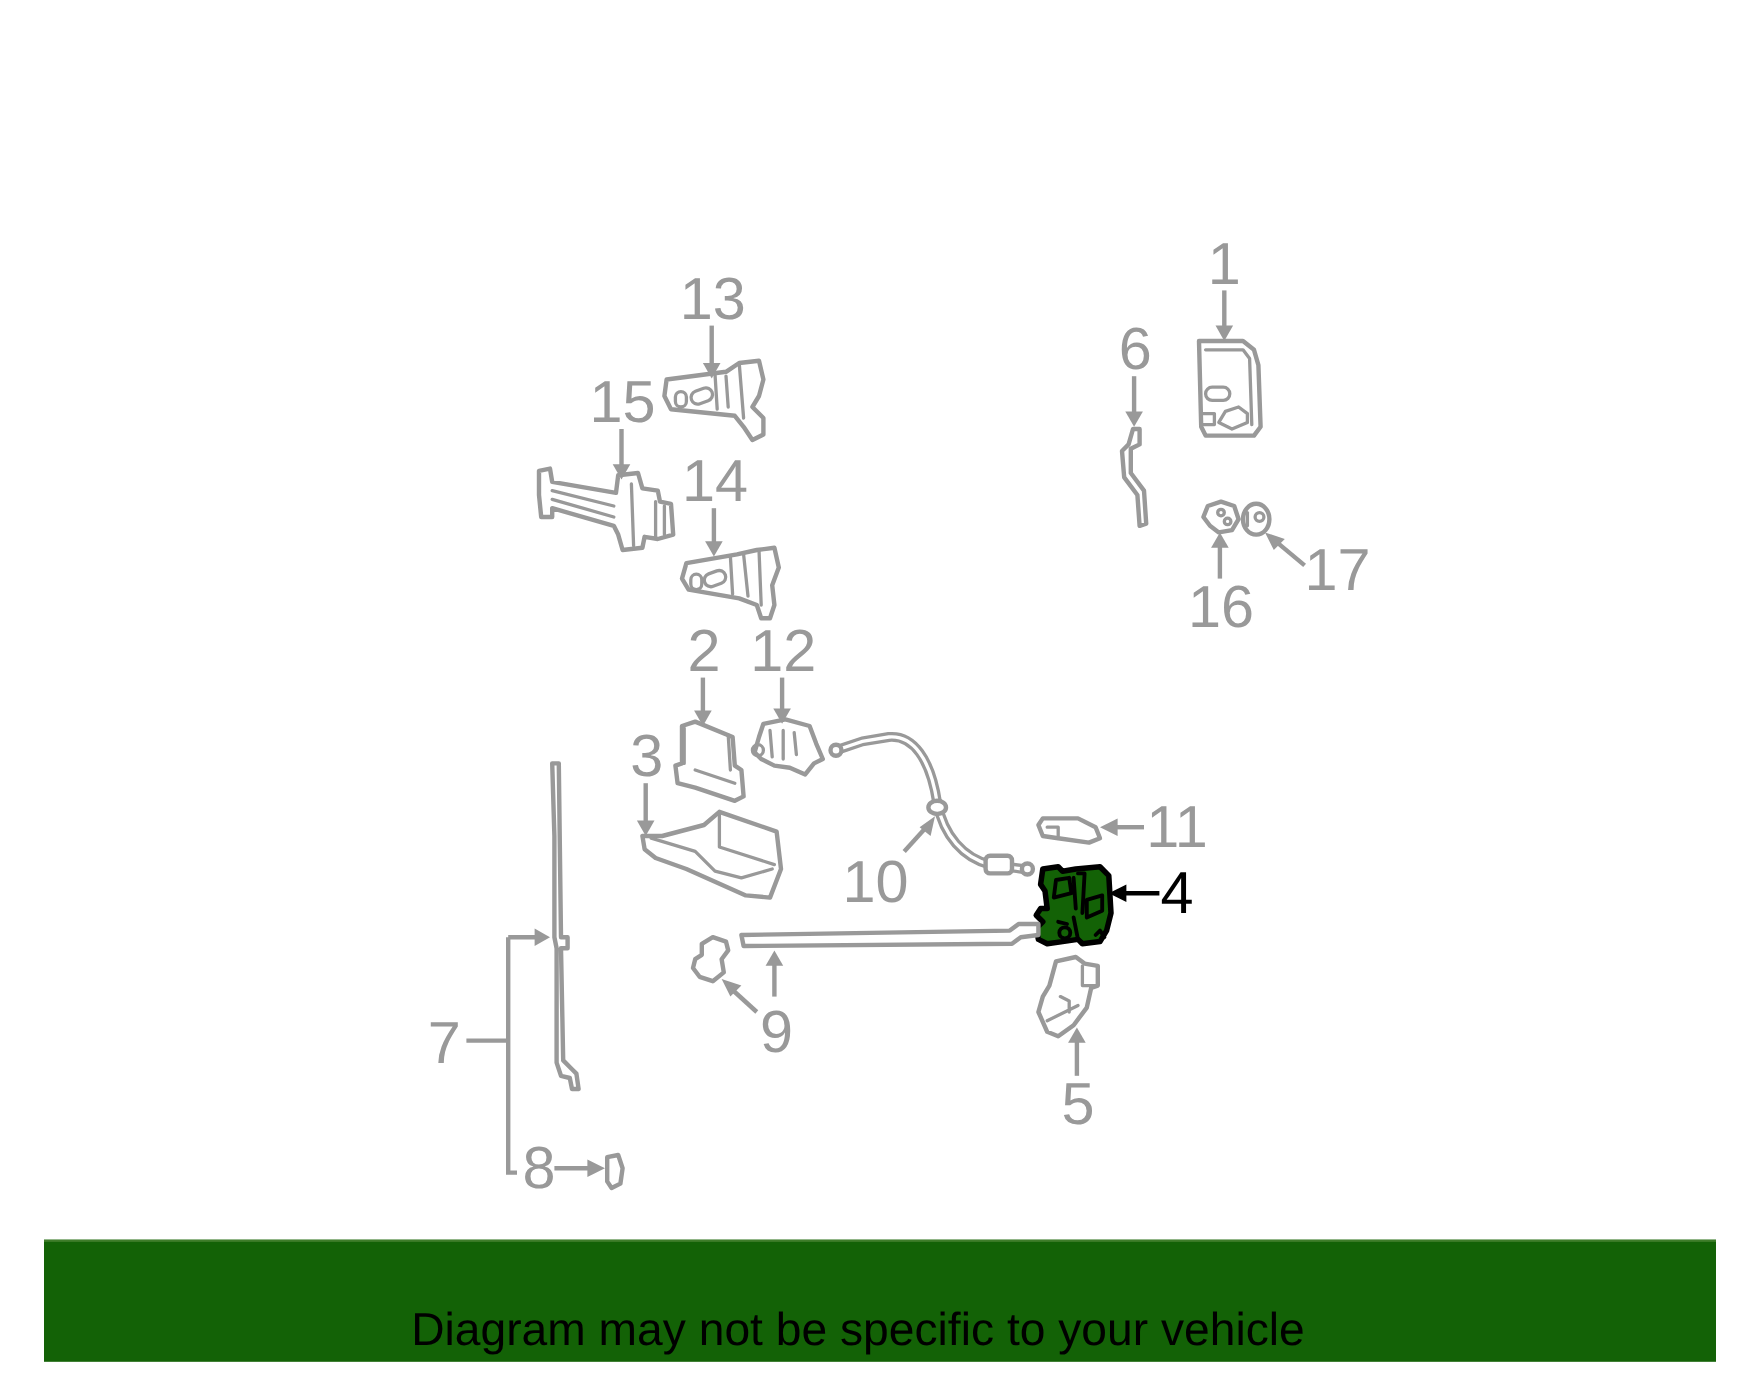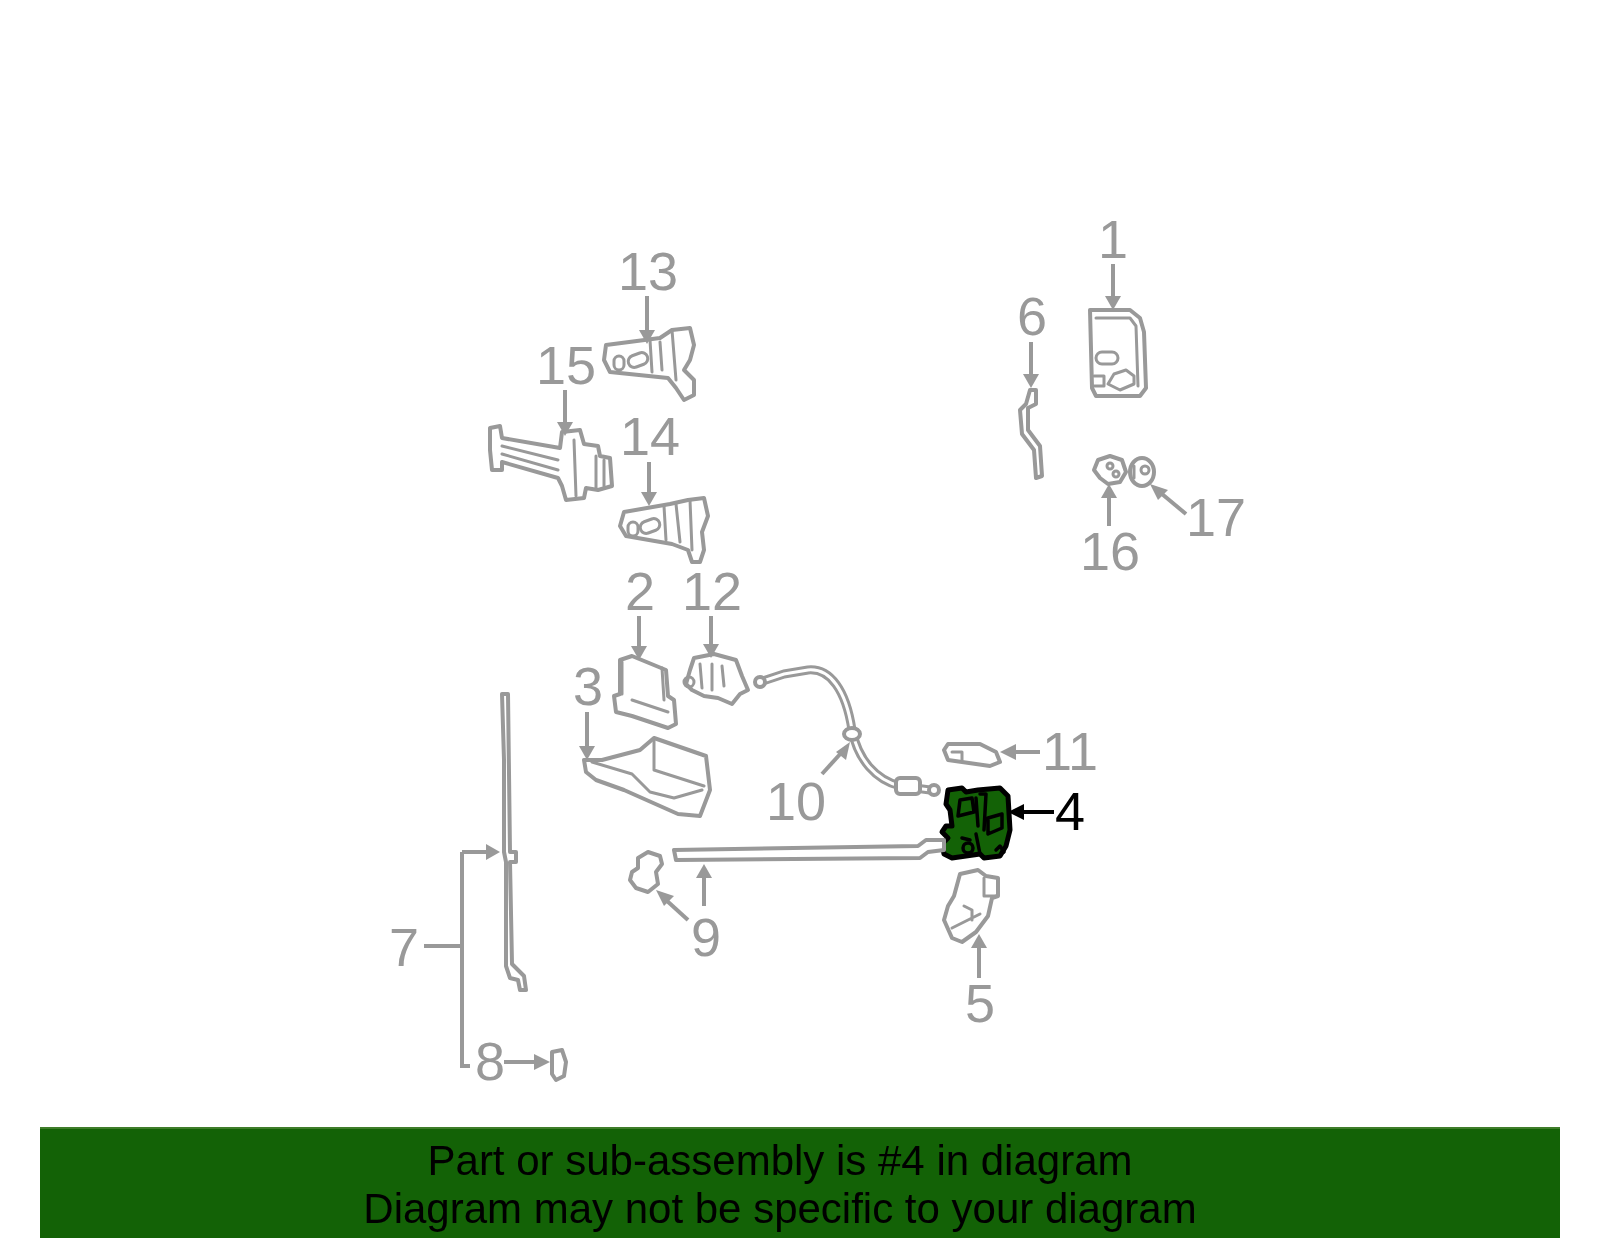--- a/index.html
+++ b/index.html
@@ -168,15 +168,14 @@
 
   <g>
     <path class="part" d="M552,1052 L562,1050 L566,1062 L564,1076 L556,1080 L552,1074 Z"></path>
   </g>
   <text class="callout" x="490" y="1080" text-anchor="middle">8</text>
   <line class="leader" x1="504" y1="1062" x2="536" y2="1062"></line>
   <polygon class="arrowhead" points="550,1062 534,1054 534,1070"></polygon>
 </svg>
 
 <div id="banner">
-  <div class="line l1">Part or sub-assembly is #4 in diagram</div>
-  <div class="line l2">Diagram may not be specific to your diagram</div>
+  <div class="line l2">Diagram may not be specific to your vehicle</div>
 </div>
 
 </body></html>

